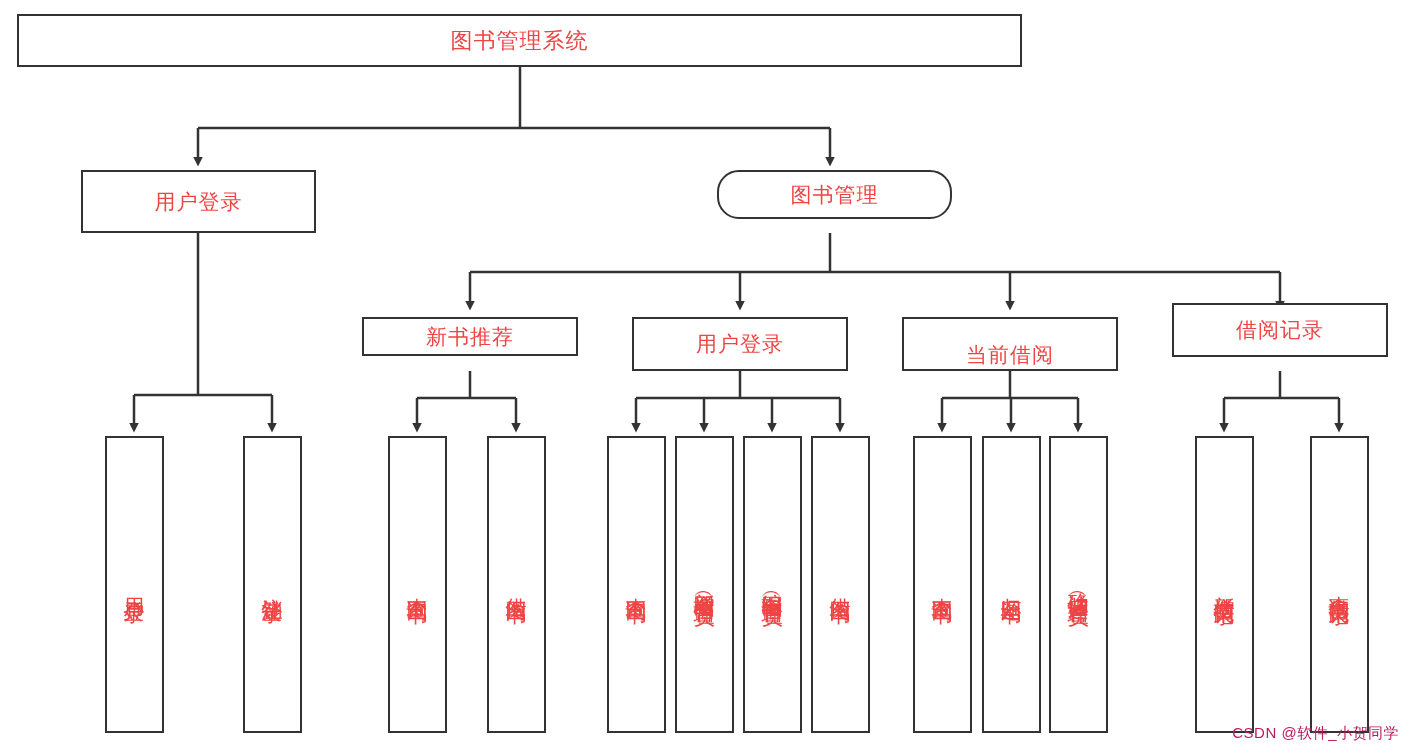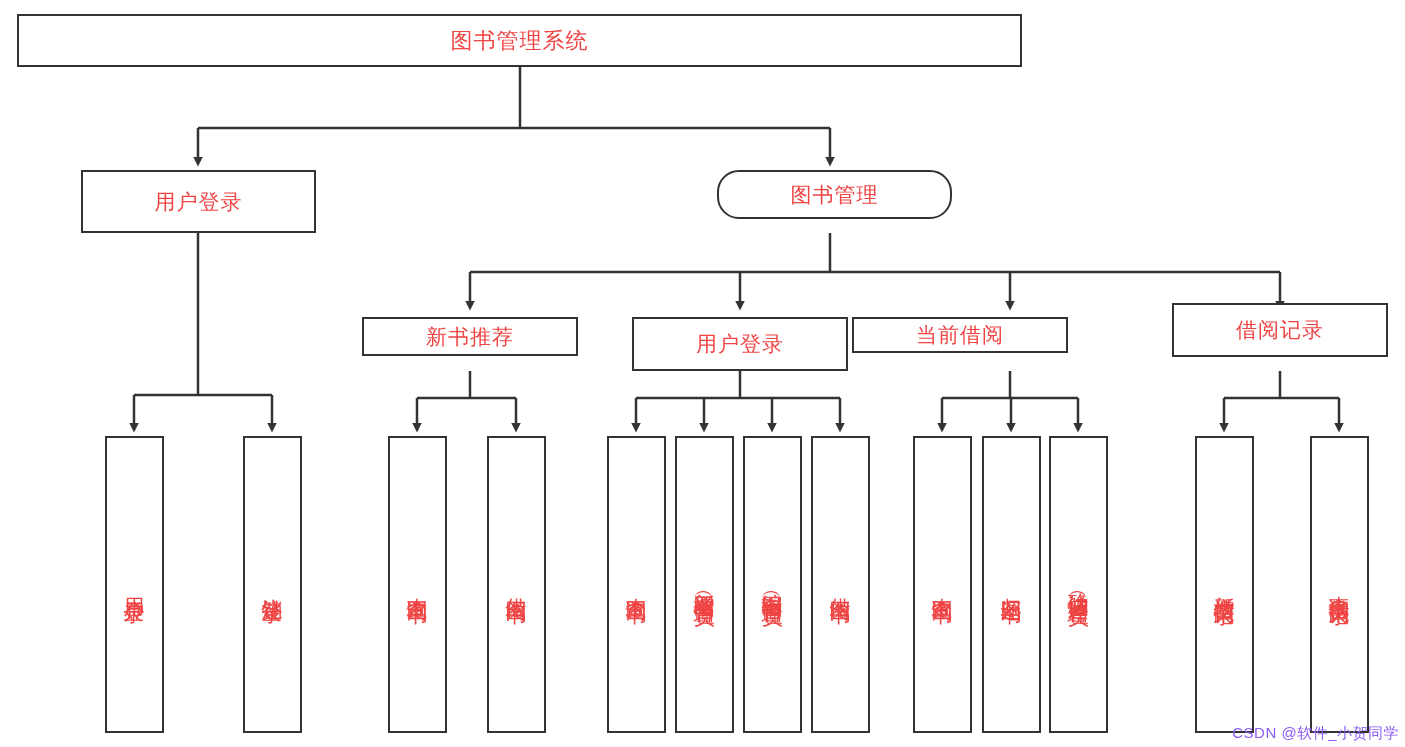--- a/index.html
+++ b/index.html
@@ -18,21 +18,21 @@
   .node-box.horiz{font-size:21px;letter-spacing:1px;}
   .node-box.root{font-size:22px;letter-spacing:1px;}
   .node-box.vert{
     writing-mode:vertical-rl;text-orientation:upright;
     font-size:21px;line-height:1.0;letter-spacing:2px;
     padding:4px 0;justify-content:center;align-items:center;
   }
   .node-box.vert .vtext{white-space:nowrap;}
   #watermark{
     position:absolute;right:6px;bottom:4px;
-    font-size:15px;color:#8b5cf6;letter-spacing:0.5px;
+    font-size:15px;color:#be185d;letter-spacing:0.5px;
     white-space:nowrap;pointer-events:none;
   }
 </style>
 </head>
 <body>
 
 <div id="diagram-root">
 
   <svg id="tree-svg" viewBox="0 0 1405 747">
     <defs>
@@ -94,21 +94,21 @@
   <div class="node-box horiz" style="left:717px;top:170px;width:235px;height:49px;border-radius:22px;">
     <span>图书管理</span>
   </div>
 
   <div class="node-box horiz" style="left:362px;top:317px;width:216px;height:39px;">
     <span>新书推荐</span>
   </div>
   <div class="node-box horiz" style="left:632px;top:317px;width:216px;height:54px;">
     <span>用户登录</span>
   </div>
-  <div class="node-box horiz" style="left:852px;top:317px;width:216px;height:36px;">
+  <div class="node-box horiz" style="left:902px;top:317px;width:216px;height:54px;align-items:flex-end;">
     <span>当前借阅</span>
   </div>
   <div class="node-box horiz" style="left:1172px;top:303px;width:216px;height:54px;">
     <span>借阅记录</span>
   </div>
 
   <div class="node-box vert" style="left:105px;top:436px;width:59px;height:297px;">
     <span class="vtext">用户登录</span>
   </div>
   <div class="node-box vert" style="left:243px;top:436px;width:59px;height:297px;">

